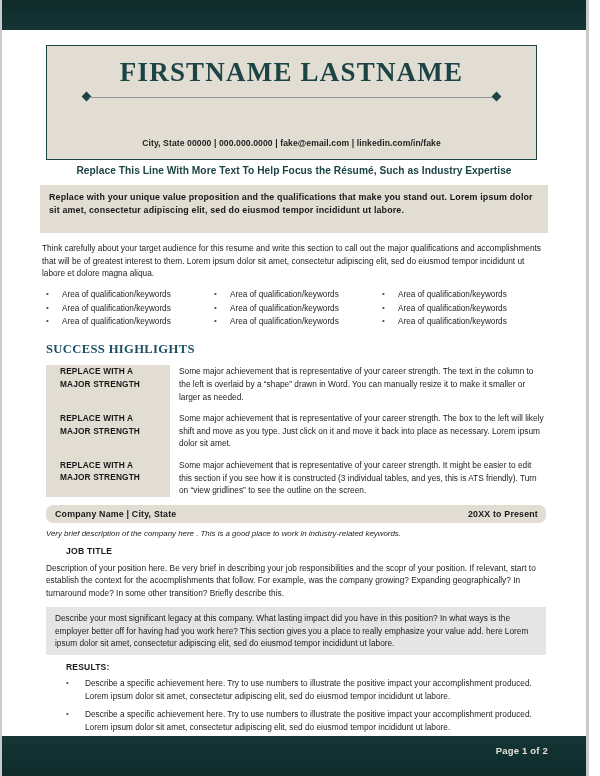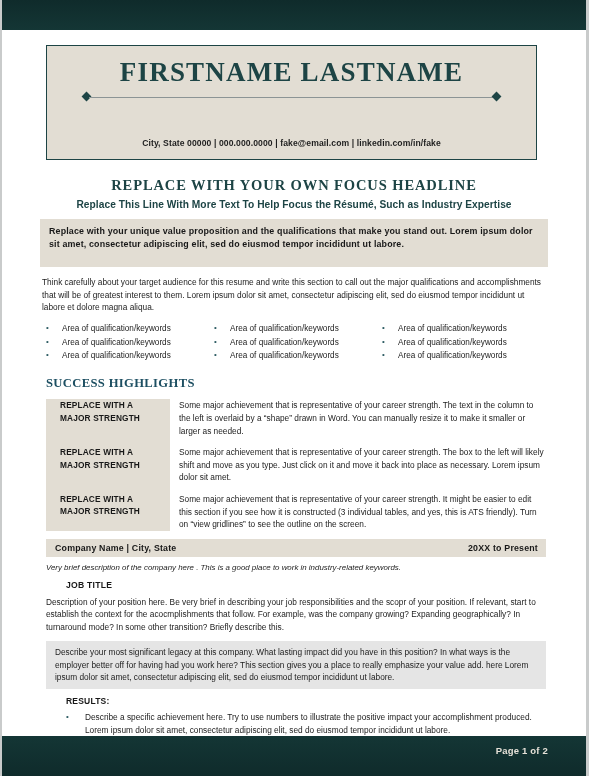--- a/index.html
+++ b/index.html
@@ -223,20 +223,21 @@
     margin: 8px 40px 0 44px;
     background: #e2ddd3;
     padding: 4px 8px 4px 9px;
     display: flex;
     justify-content: space-between;
     align-items: baseline;
     font-size: 8.8px;
     font-weight: bold;
     color: #181818;
     letter-spacing: .2px;
+    border-radius: 7px;
   }
   .company-desc {
     margin: 5px 40px 0 44px;
     font-size: 7.9px;
     font-style: italic;
     color: #1c1c1c;
     line-height: 1.4;
   }
   .job-title {
     margin: 7px 40px 0 64px;
@@ -295,21 +296,20 @@
     <div class="header-box">
       <div class="fullname">FIRSTNAME LASTNAME</div>
       <div class="rule-wrap">
         <div class="diamond left"></div>
         <div class="rule-line"></div>
         <div class="diamond right"></div>
       </div>
       <div class="contact">City, State 00000 | 000.000.0000 | fake@email.com | linkedin.com/in/fake</div>
     </div>
 
-    <div class="headline">REPLACE WITH YOUR OWN FOCUS HEADLINE</div>
     <div class="subheadline">Replace This Line With More Text To Help Focus the Résumé, Such as Industry Expertise</div>
 
     <div class="valueprop">Replace with your unique value proposition and the qualifications that make you stand out. Lorem ipsum dolor sit amet, consectetur adipiscing elit, sed do eiusmod tempor incididunt ut labore.</div>
 
     <div class="bodypara">Think carefully about your target audience for this resume and write this section to call out the major qualifications and accomplishments that will be of greatest interest to them. Lorem ipsum dolor sit amet, consectetur adipiscing elit, sed do eiusmod tempor incididunt ut labore et dolore magna aliqua.</div>
 
     <div class="keyword-grid">
       <div class="kw">
           <span class="bull">•</span>
           <span>Area of qualification/keywords</span>

